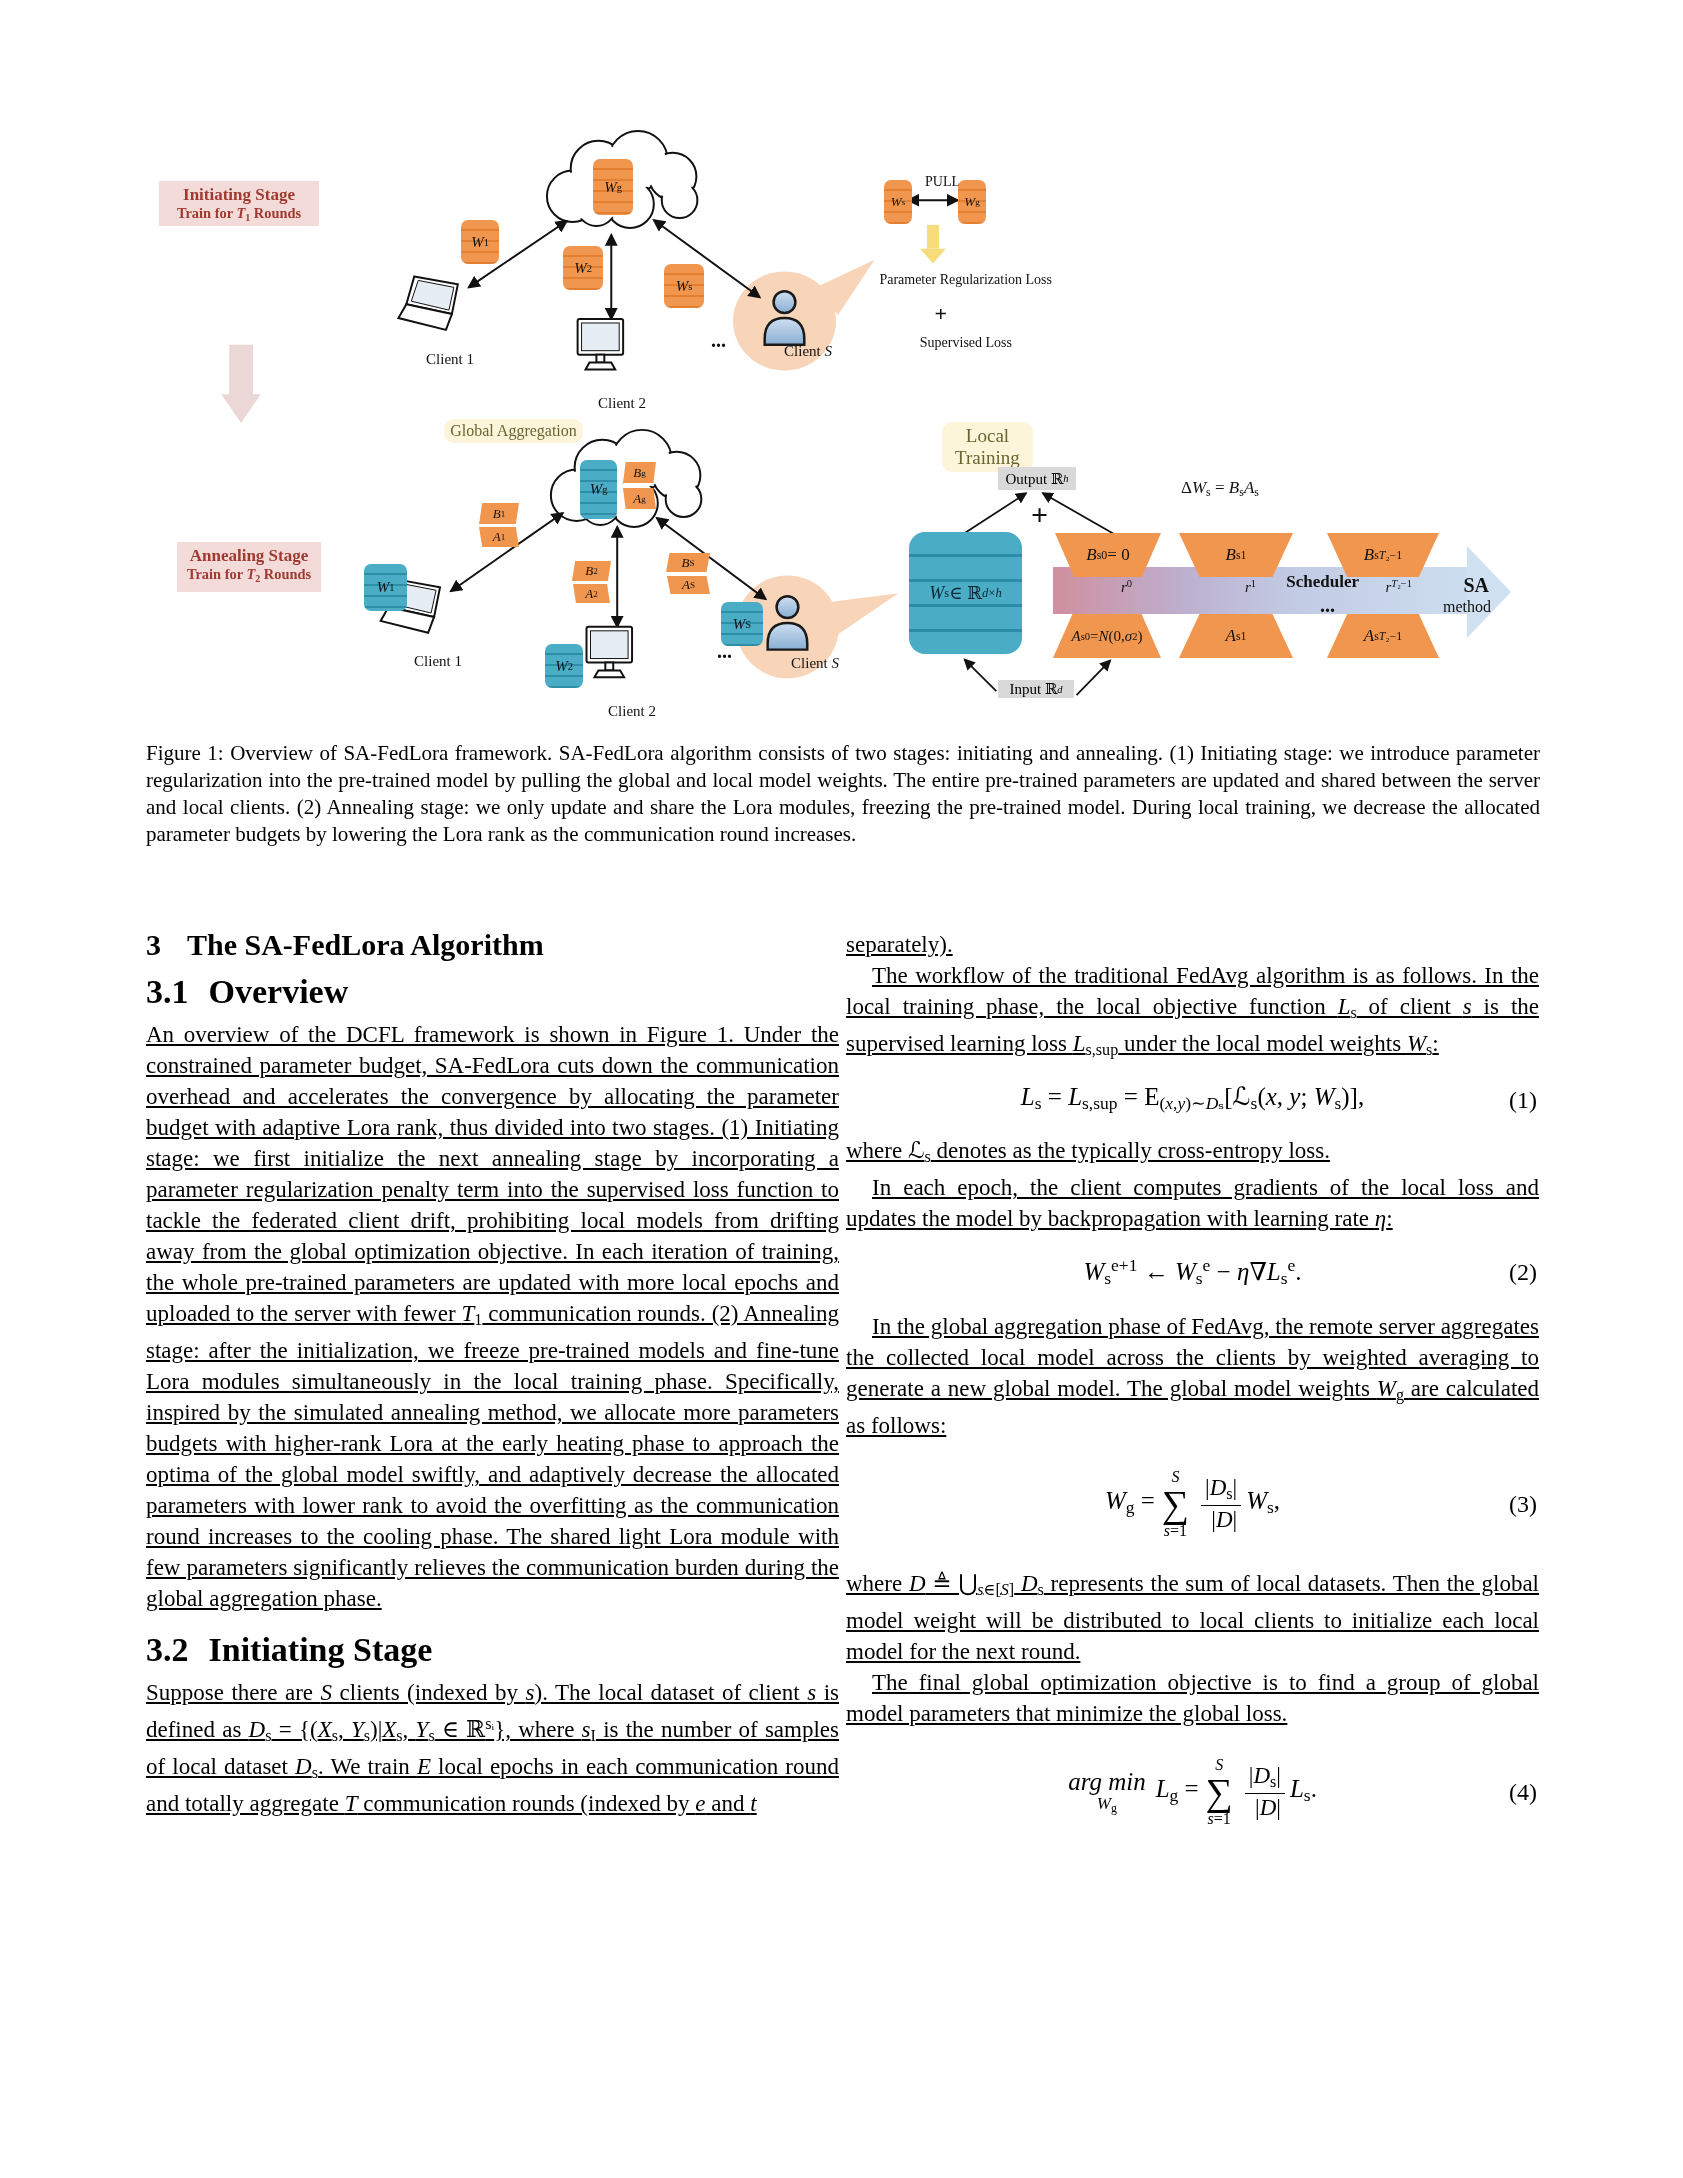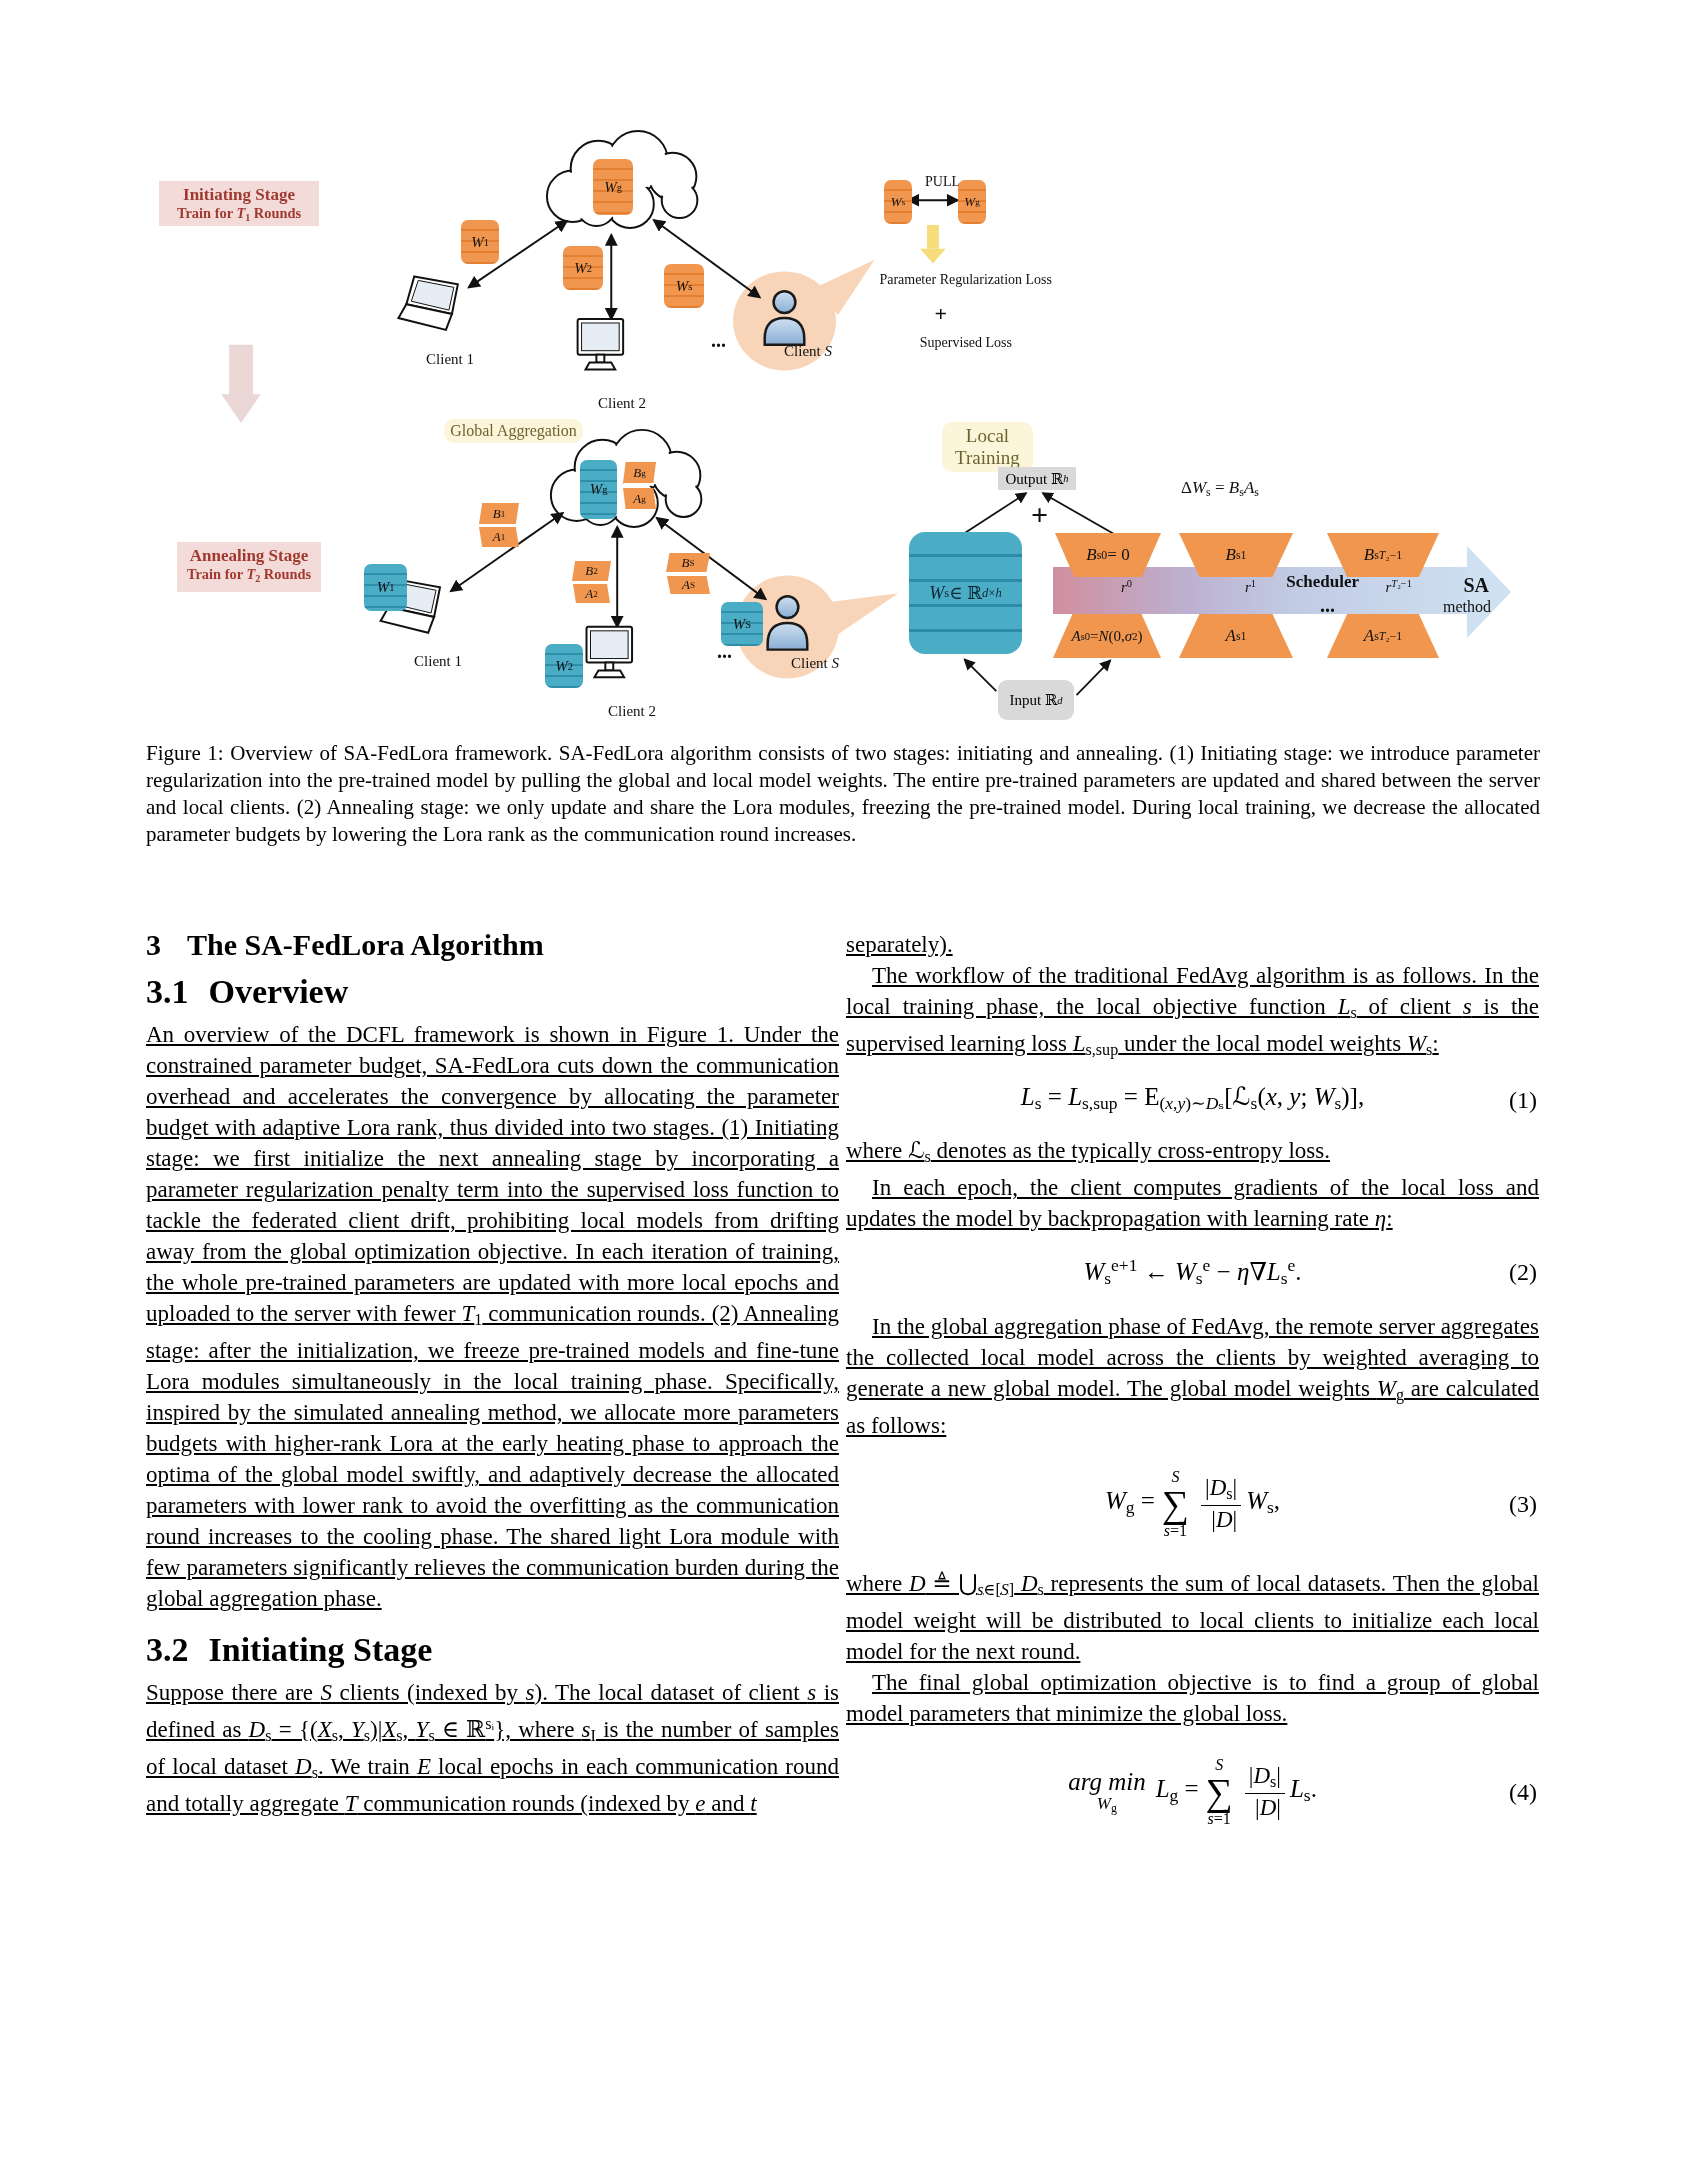--- a/index.html
+++ b/index.html
@@ -328,21 +328,21 @@
         <sup><i>T</i>₂−1</sup>
       </div>
 
     <div class="fl" style="left:943px;top:469px;width:40px;z-index:3;"><i>r</i><sup>0</sup></div>
     <div class="fl" style="left:1067px;top:469px;width:40px;z-index:3;"><i>r</i><sup>1</sup></div>
     <div class="fl" style="left:1204px;top:469px;width:59px;z-index:3;"><i>r</i><sup><i>T</i>₂−1</sup></div>
     <div class="fl" style="left:1127px;top:463px;width:83px;font-size:17px;font-weight:bold;z-index:3;">Scheduler</div>
     <div class="fl" style="left:1146px;top:485px;width:40px;font-size:20px;font-weight:bold;z-index:3;">...</div>
     <div class="fl" style="left:1281px;top:465px;width:59px;font-size:20px;font-weight:bold;z-index:3;">SA</div>
     <div class="fl" style="left:1279px;top:489px;width:63px;font-size:16px;z-index:3;">method</div>
-    <div class="gbox" style="left:849px;top:571px;width:76px;height:40px;border-radius:9px;">Input  ℝ<sup><i>d</i></sup></div>
+    <div class="gbox" style="left:849px;top:571px;width:76px;height:18px;">Input  ℝ<sup><i>d</i></sup></div>
   </div>
 
   <div class="caption">Figure 1: Overview of SA-FedLora framework.  SA-FedLora algorithm consists of two stages: initiating and annealing.  (1) Initiating stage: we introduce parameter regularization into the pre-trained model by pulling the global and local model weights.  The entire pre-trained parameters are updated and shared between the server and local clients.  (2) Annealing stage: we only update and share the Lora modules, freezing the pre-trained model. During local training, we decrease the allocated parameter budgets by lowering the Lora rank as the communication round increases.</div>
 
   <div class="col col-left">
     <h1 class="h3"><span class="no">3</span><span>The SA-FedLora Algorithm</span></h1>
     <h2 class="hs" style="margin-top:0;"><span class="no">3.1</span><span>Overview</span></h2>
     <p>An overview of the DCFL framework is shown in Figure 1. Under the constrained parameter budget, SA-FedLora cuts down the communication overhead and accelerates the convergence by allocating the parameter budget with adaptive Lora rank, thus divided into two stages.  (1) Initiating stage: we first initialize the next annealing stage by incorporating a parameter regularization penalty term into the supervised loss function to tackle the federated client drift, prohibiting local models from drifting away from the global optimization objective.  In each iteration of training, the whole pre-trained parameters are updated with more local epochs and uploaded to the server with fewer <i>T</i><sub>1</sub> communication rounds.  (2) Annealing stage: after the initialization, we freeze pre-trained models and fine-tune Lora modules simultaneously in the local training phase.  Specifically, inspired by the simulated annealing method, we allocate more parameters budgets with higher-rank Lora at the early heating phase to approach the optima of the global model swiftly, and adaptively decrease the allocated parameters with lower rank to avoid the overfitting as the communication round increases to the cooling phase.  The shared light Lora module with few parameters significantly relieves the communication burden during the global aggregation phase.</p>
     <h2 class="hs"><span class="no">3.2</span><span>Initiating Stage</span></h2>
     <p>Suppose there are <i>S</i> clients (indexed by <i>s</i>). The local dataset of client <i>s</i> is defined as <i>D</i><sub>s</sub> = {(<i>X</i><sub>s</sub>, <i>Y</i><sub>s</sub>)|<i>X</i><sub>s</sub>, <i>Y</i><sub>s</sub> ∈ ℝ<sup>sᵢ</sup>}, where <i>s</i><sub>I</sub> is the number of samples of local dataset <i>D</i><sub>s</sub>.  We train <i>E</i> local epochs in each communication round and totally aggregate <i>T</i> communication rounds (indexed by <i>e</i> and <i>t</i></p>

